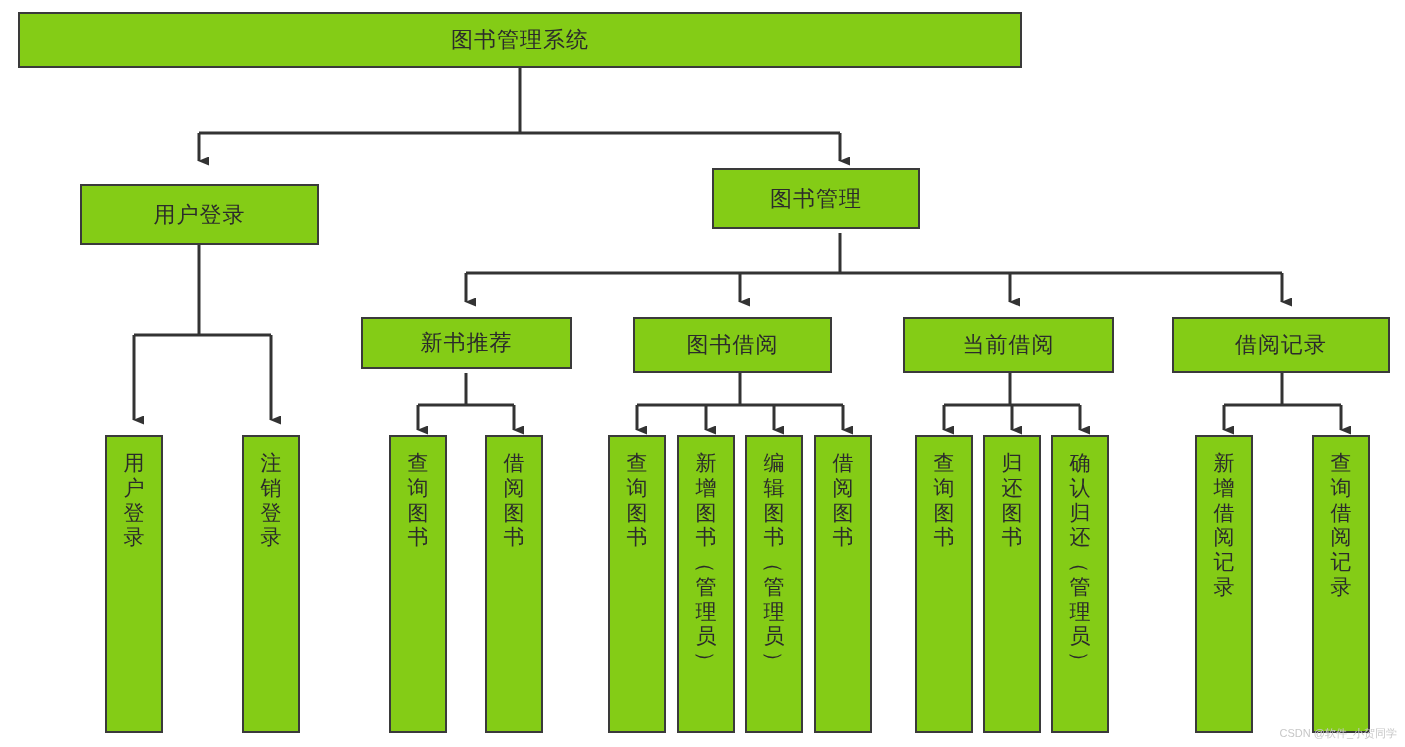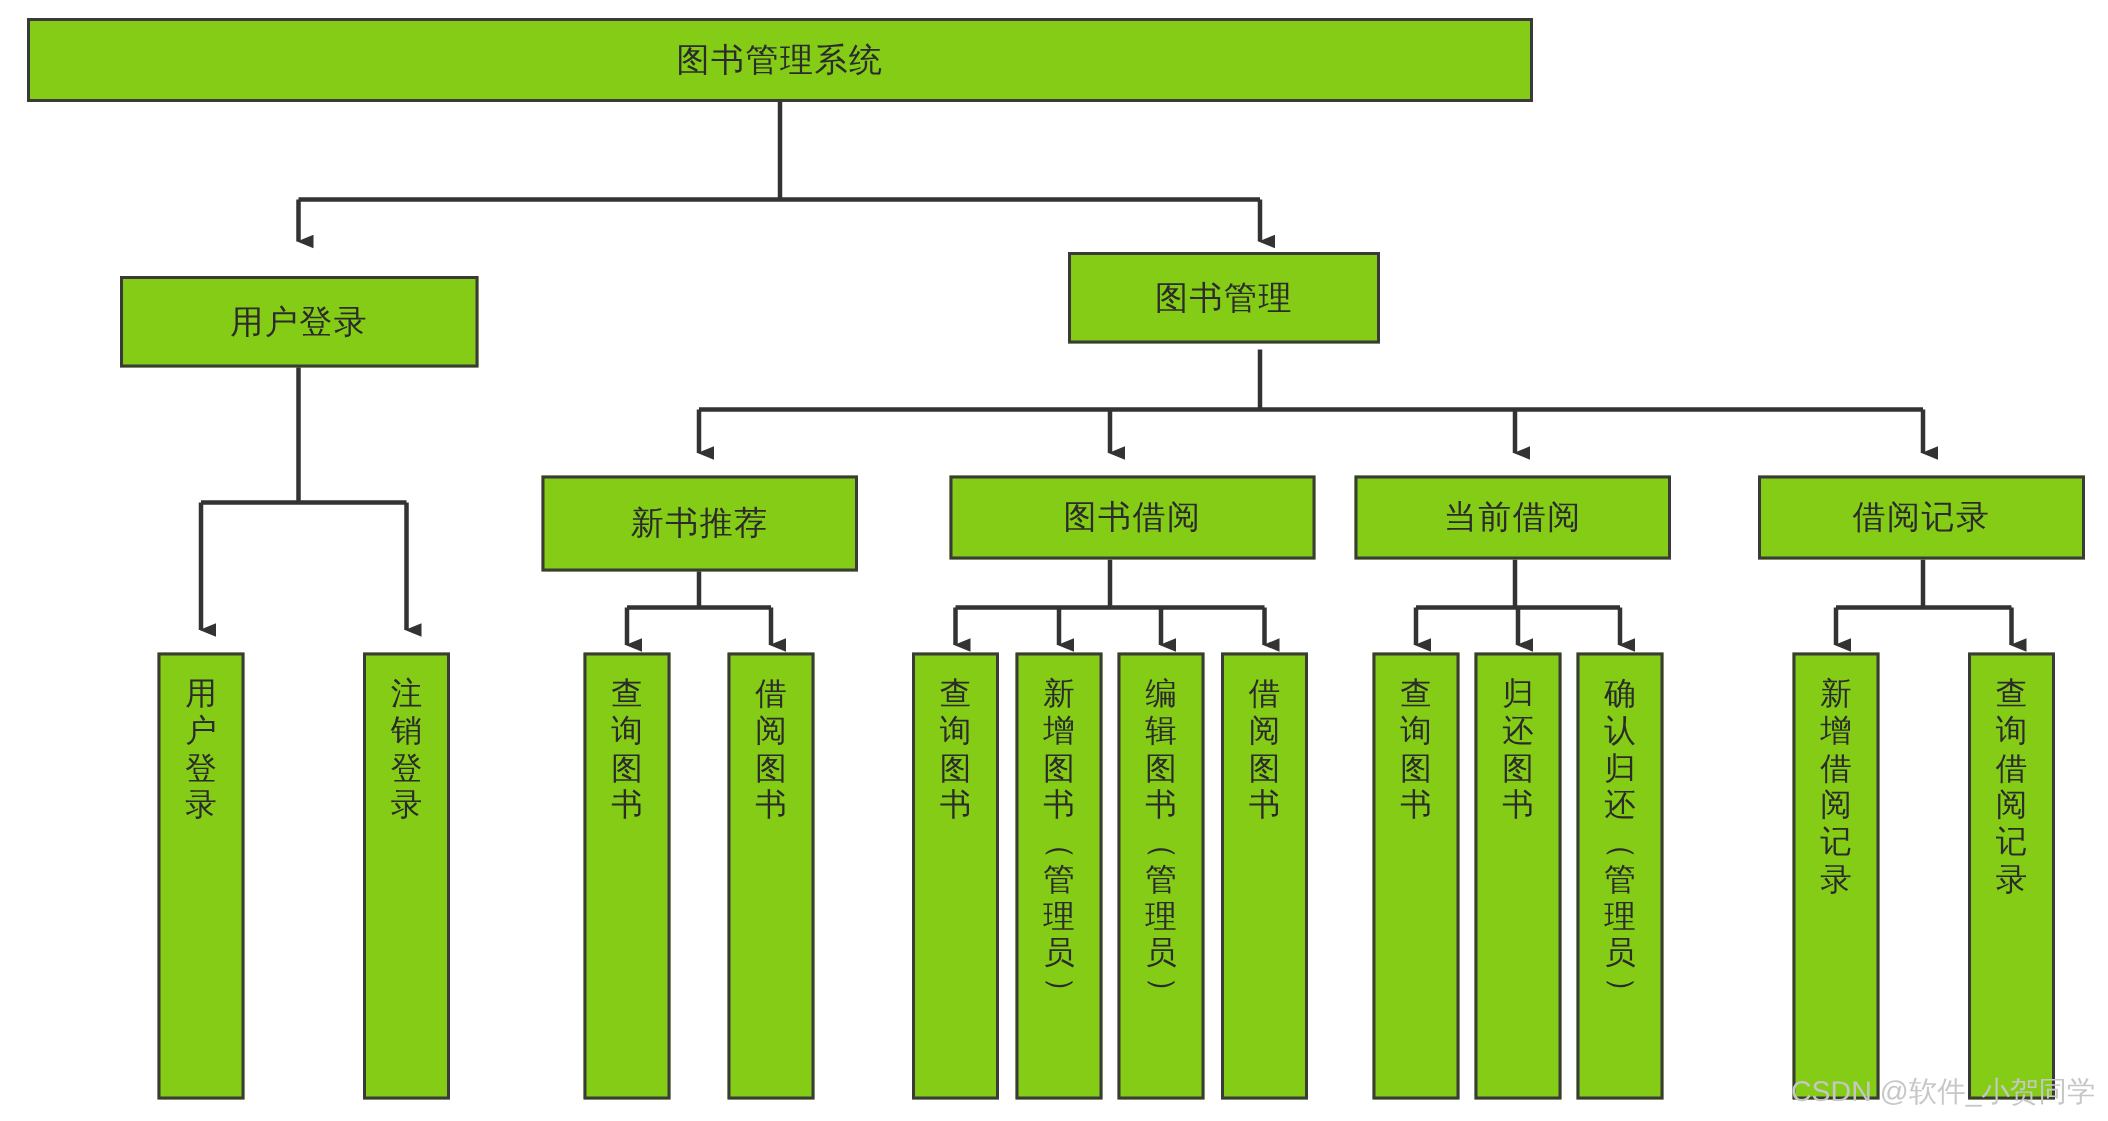--- a/index.html
+++ b/index.html
@@ -56,21 +56,21 @@
     word-break: break-all;
     white-space: normal;
   }
   .vert .vtext span {
     display: block;
   }
   .watermark {
     position: absolute;
     right: 8px;
     bottom: 6px;
-    font-size: 19px;
+    font-size: 11px;
     color: #c7c7c7;
     white-space: nowrap;
     z-index: 3;
     font-family: "Liberation Sans", "DejaVu Sans", sans-serif;
     text-align: center;
   }
 </style>
 </head>
 <body>
 
@@ -131,24 +131,24 @@
     <span>图书管理系统</span>
   </div>
 
   <div class="node horiz" style="left:80px; top:172px; width:239px; height:61px;margin-top:12px;">
     <span>用户登录</span>
   </div>
   <div class="node horiz" style="left:712px; top:168px; width:208px; height:61px;">
     <span>图书管理</span>
   </div>
 
-  <div class="node horiz" style="left:361px; top:317px; width:211px; height:64px;">
+  <div class="node horiz" style="left:361px; top:317px; width:211px; height:52px;">
     <span>新书推荐</span>
   </div>
-  <div class="node horiz" style="left:633px; top:317px; width:244px; height:56px;">
+  <div class="node horiz" style="left:633px; top:317px; width:199px; height:56px;">
     <span>图书借阅</span>
   </div>
   <div class="node horiz" style="left:903px; top:317px; width:211px; height:56px;">
     <span>当前借阅</span>
   </div>
   <div class="node horiz" style="left:1172px; top:317px; width:218px; height:56px;">
     <span>借阅记录</span>
   </div>
 
   <div class="node vert" style="left:105px; top:435px; width:58px; height:298px;">

